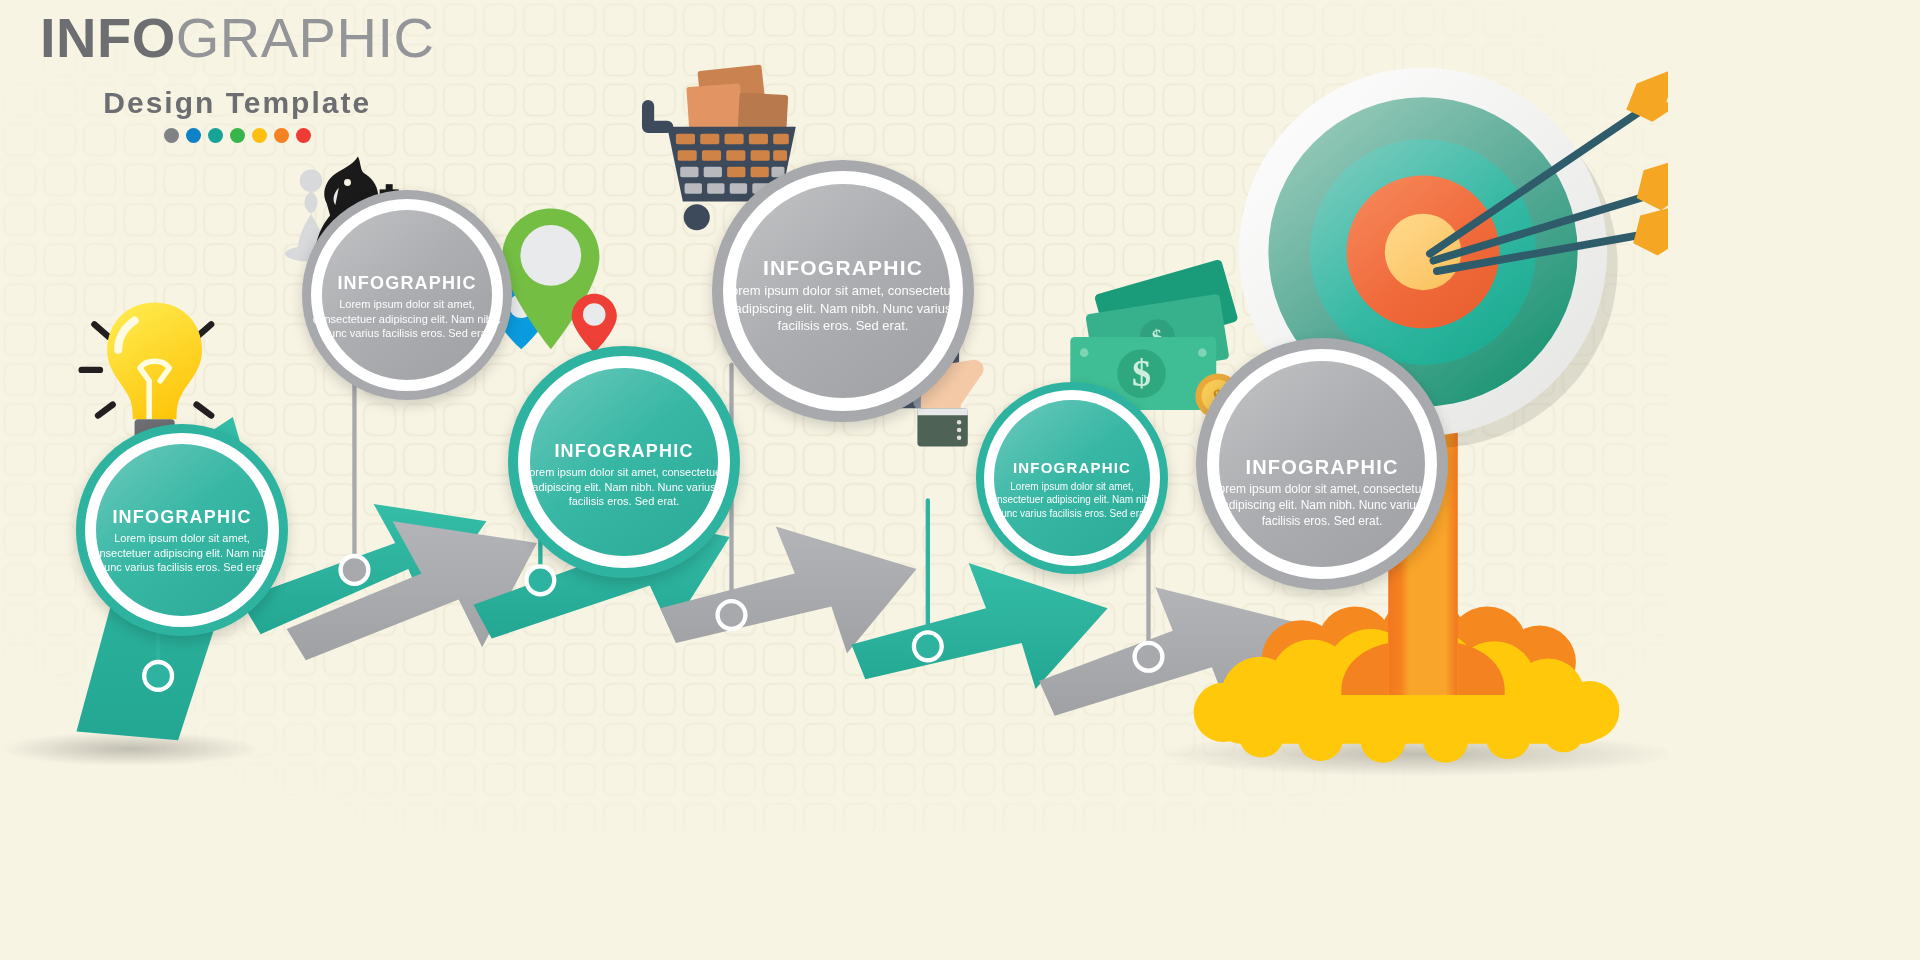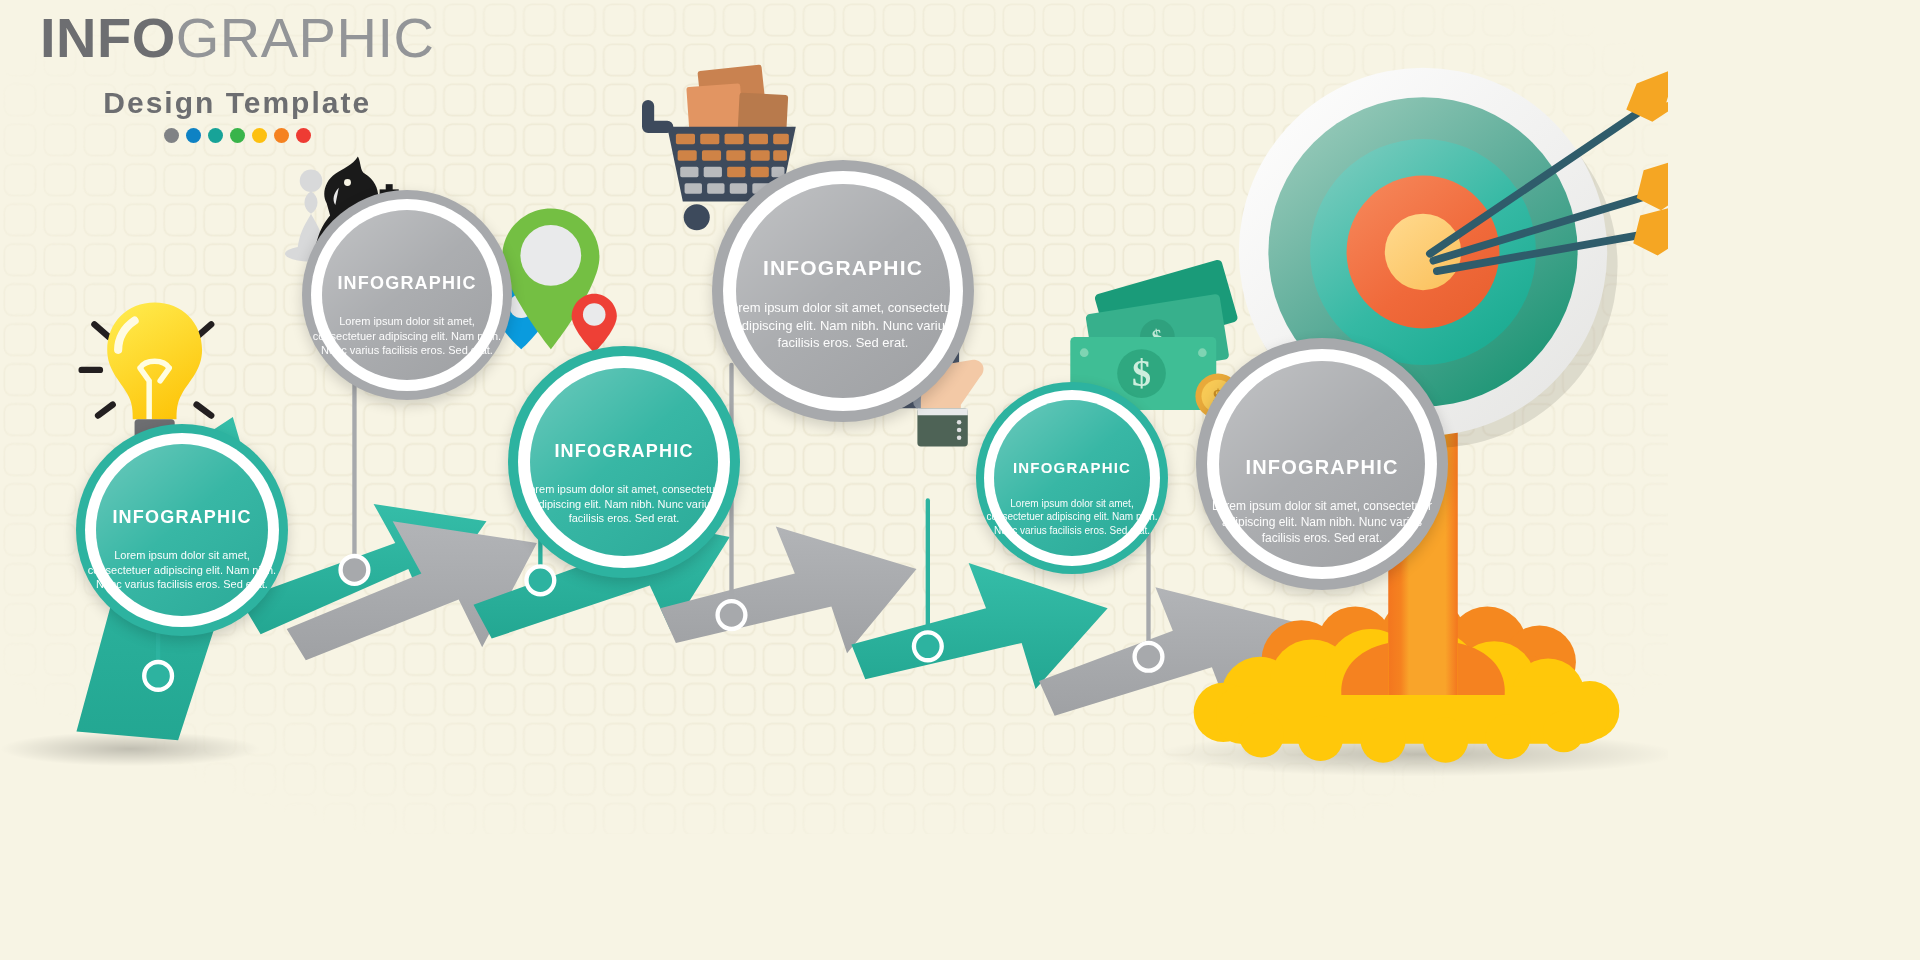--- a/index.html
+++ b/index.html
@@ -33,21 +33,21 @@
   .ring-inner { position:absolute; border-radius:50%; }
   .gloss {
     position:absolute; border-radius:50%; pointer-events:none;
     background:linear-gradient(140deg, rgba(255,255,255,.30) 0%, rgba(255,255,255,.05) 48%, rgba(0,0,0,.05) 100%);
   }
   .ntext {
     position:absolute; left:0; right:0; text-align:center; color:#ffffff;
     padding:0 8px;
   }
   .ntitle { font-size:18px; font-weight:700; letter-spacing:1.2px; line-height:1.1; }
-  .nbody  { font-size:11px; font-weight:400; line-height:1.35; margin-top:20px; opacity:.97; }
+  .nbody  { font-size:11px; font-weight:400; line-height:1.35; margin-top:3px; opacity:.97; }
 </style>
 </head>
 <body>
 
 <div id="stage">
 
   <svg id="bggrid" viewBox="0 0 1920 960">
     <defs>
       <pattern id="sqgrid" width="46" height="46" patternUnits="userSpaceOnUse">
         <rect x="5" y="5" width="36" height="36" rx="9" ry="9" fill="none" stroke="#ece7d2" stroke-width="2"></rect>

